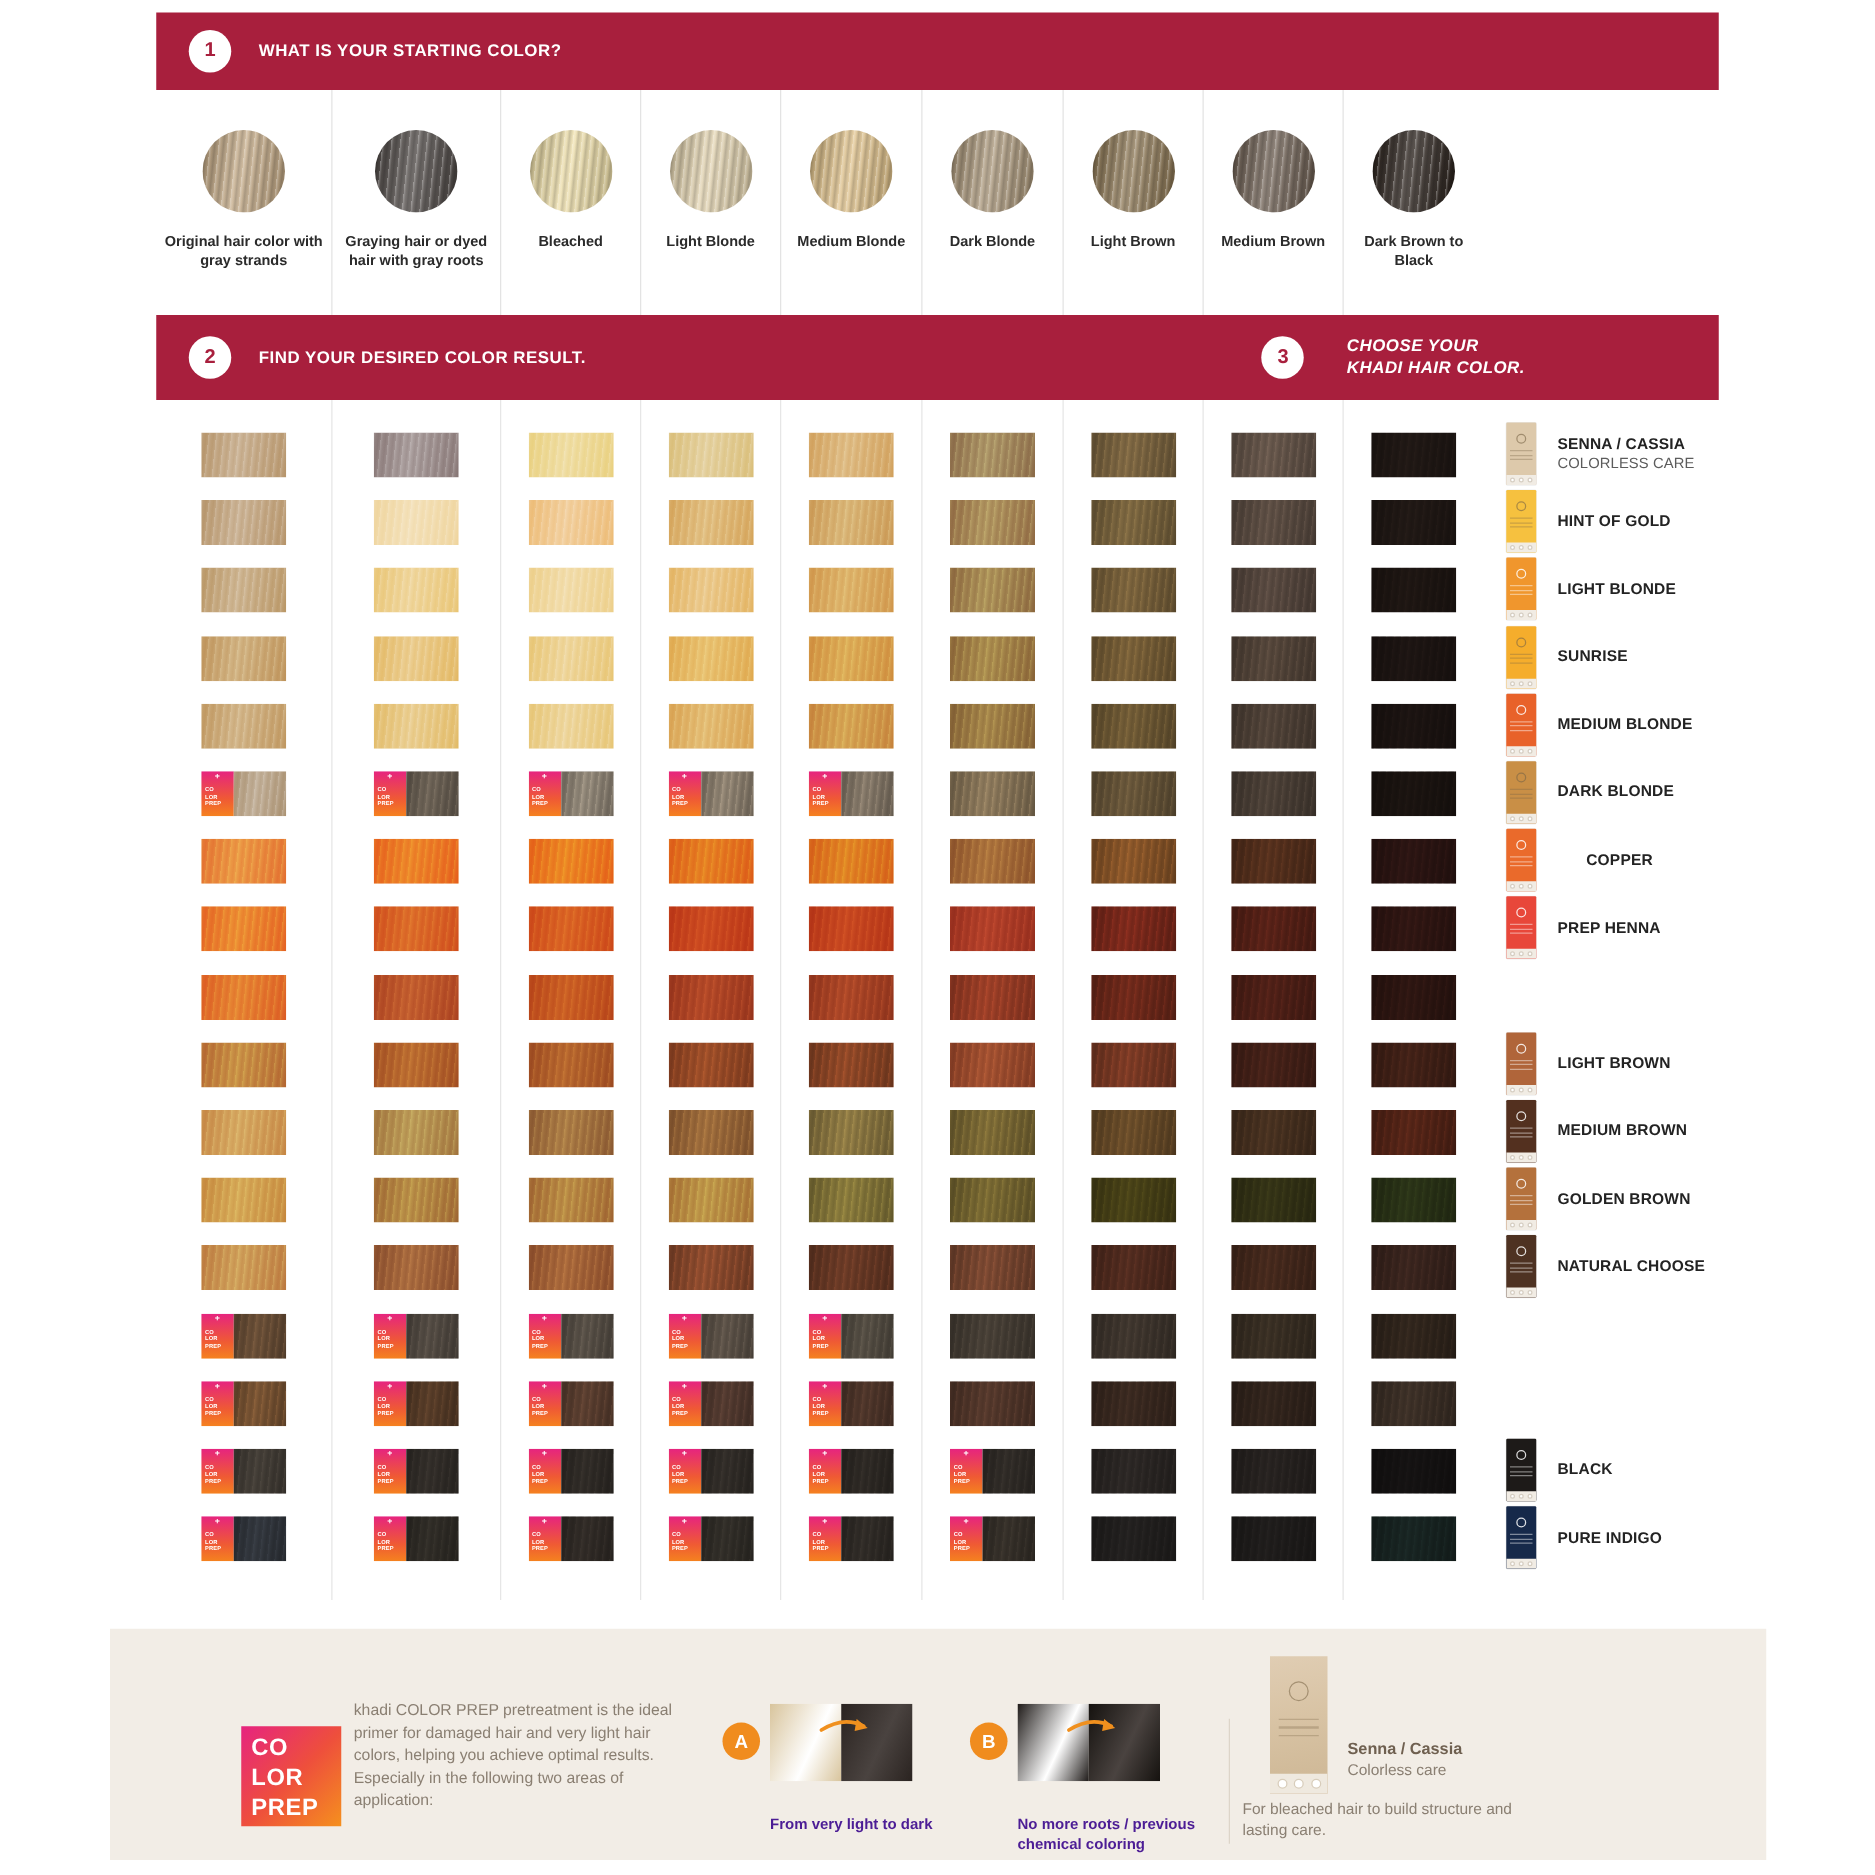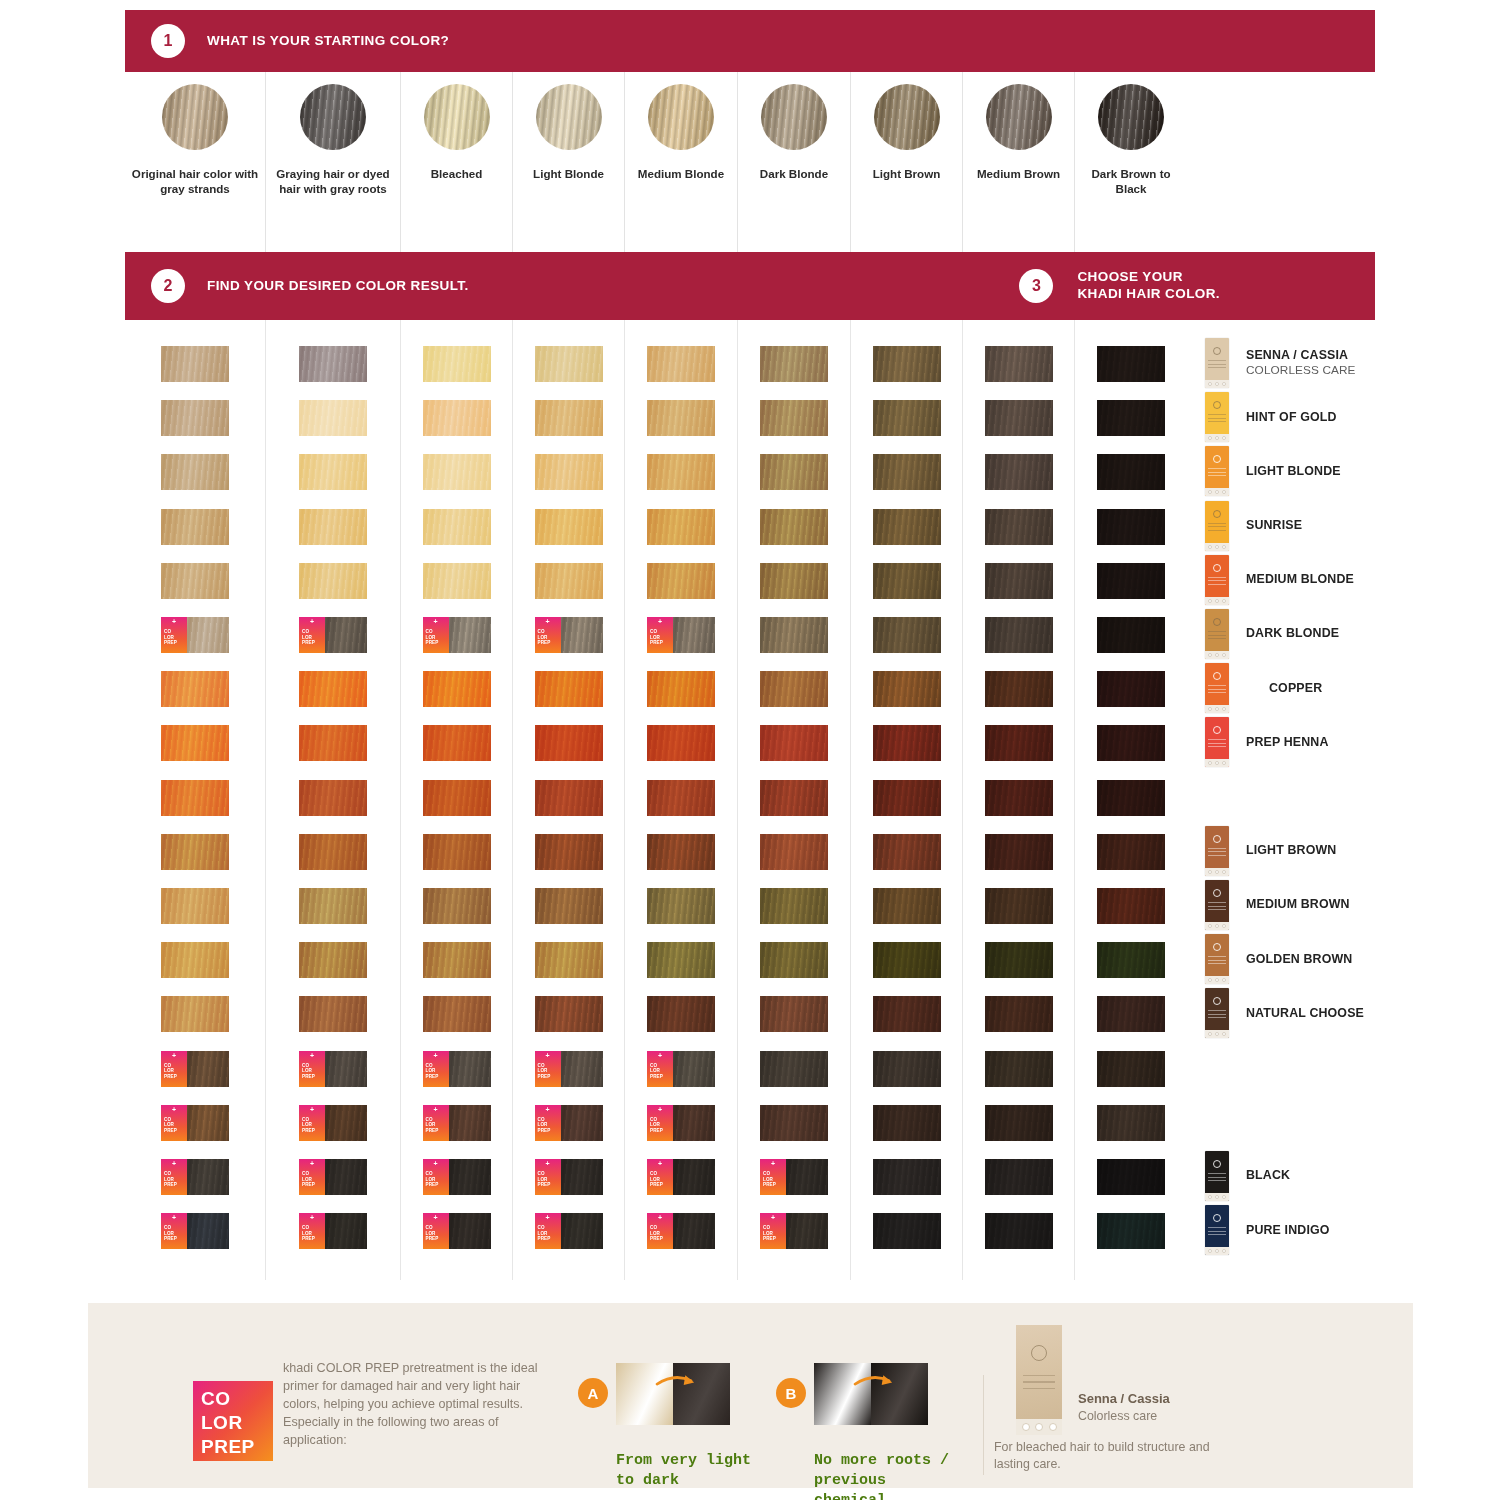--- a/index.html
+++ b/index.html
@@ -41,33 +41,33 @@
     letter-spacing: 0.4px;
     margin-left: 22px;
     line-height: 1.25;
   }
   .step3-wrap {
     position: absolute;
     right: 155px; top: 50%;
     transform: translateY(-50%);
     display: flex; align-items: center;
   }
-  .step3-wrap .banner-title { margin-left: 24px; }
+  .step3-wrap .banner-title { margin-left: 34px; font-style: italic; }
 
   
   #starting-row {
     position: absolute;
     left: 125px; top: 72px;
     width: 1250px; height: 180px;
     display: flex;
   }
   .start-cell {
     flex: 0 0 auto;
     position: relative;
-    padding-top: 12px;
+    padding-top: 32px;
     text-align: center;
   }
   .start-cell + .start-cell { border-left: 1px solid #e3e3e3; }
   .start-swatch {
     width: 66px; height: 66px;
     border-radius: 50%;
     margin: 0 auto 16px auto;
     background-size: 100% 100%, auto;
   }
   .start-label {
@@ -252,26 +252,25 @@
   }
   .ab-photo .half { flex: 1 1 50%; position: relative; }
   .ab-arrow {
     position: absolute;
     left: 26%; top: 14%;
     width: 52%; height: 26%;
     pointer-events: none;
   }
   .ab-caption {
     position: absolute;
-    font-size: 15px;
+    font-size: 12px;
     font-weight: bold;
-    color: #4d7c0f;
+    color: #4c1d95;
     line-height: 1.34;
     width: 150px;
-    font-family: Liberation Mono, monospace;
   }
 
   #footer-divider {
     position: absolute;
     left: 895px; top: 72px;
     width: 1px; height: 100px;
     background: #ddd5c9;
   }
   #senna-pack {
     position: absolute;

